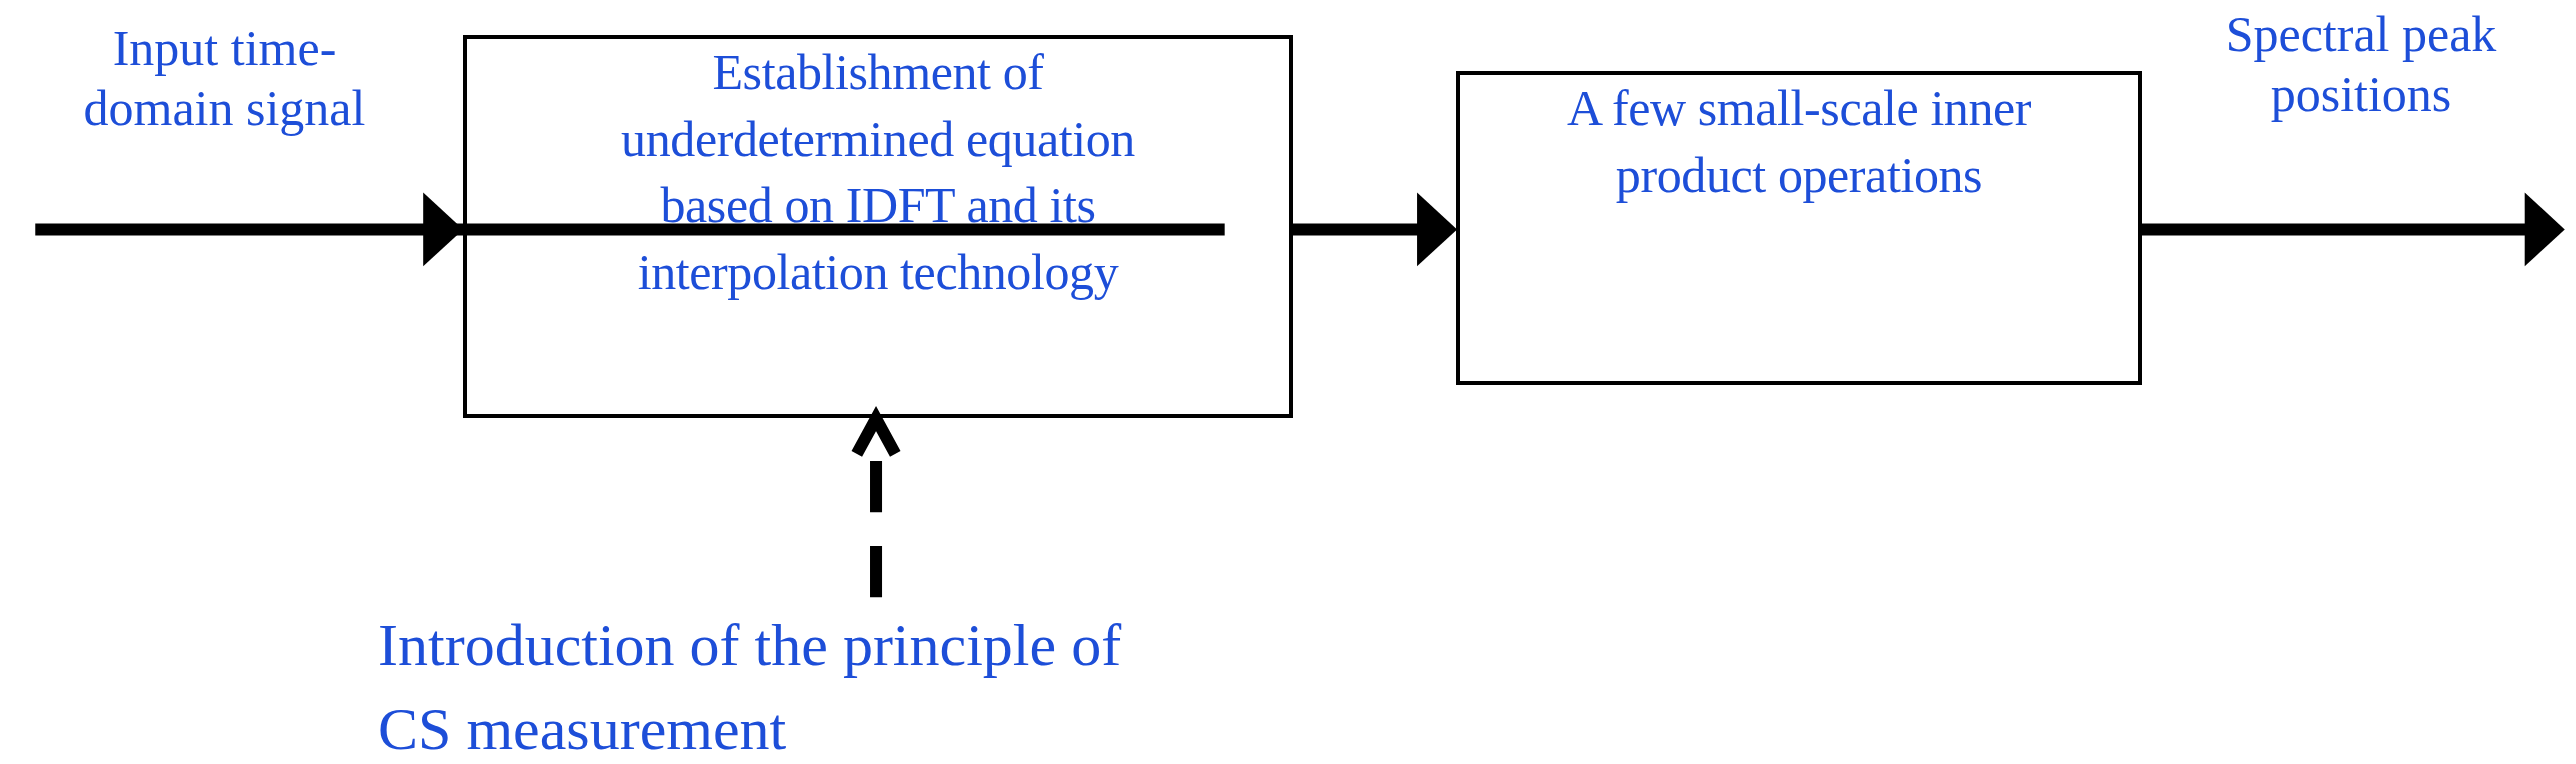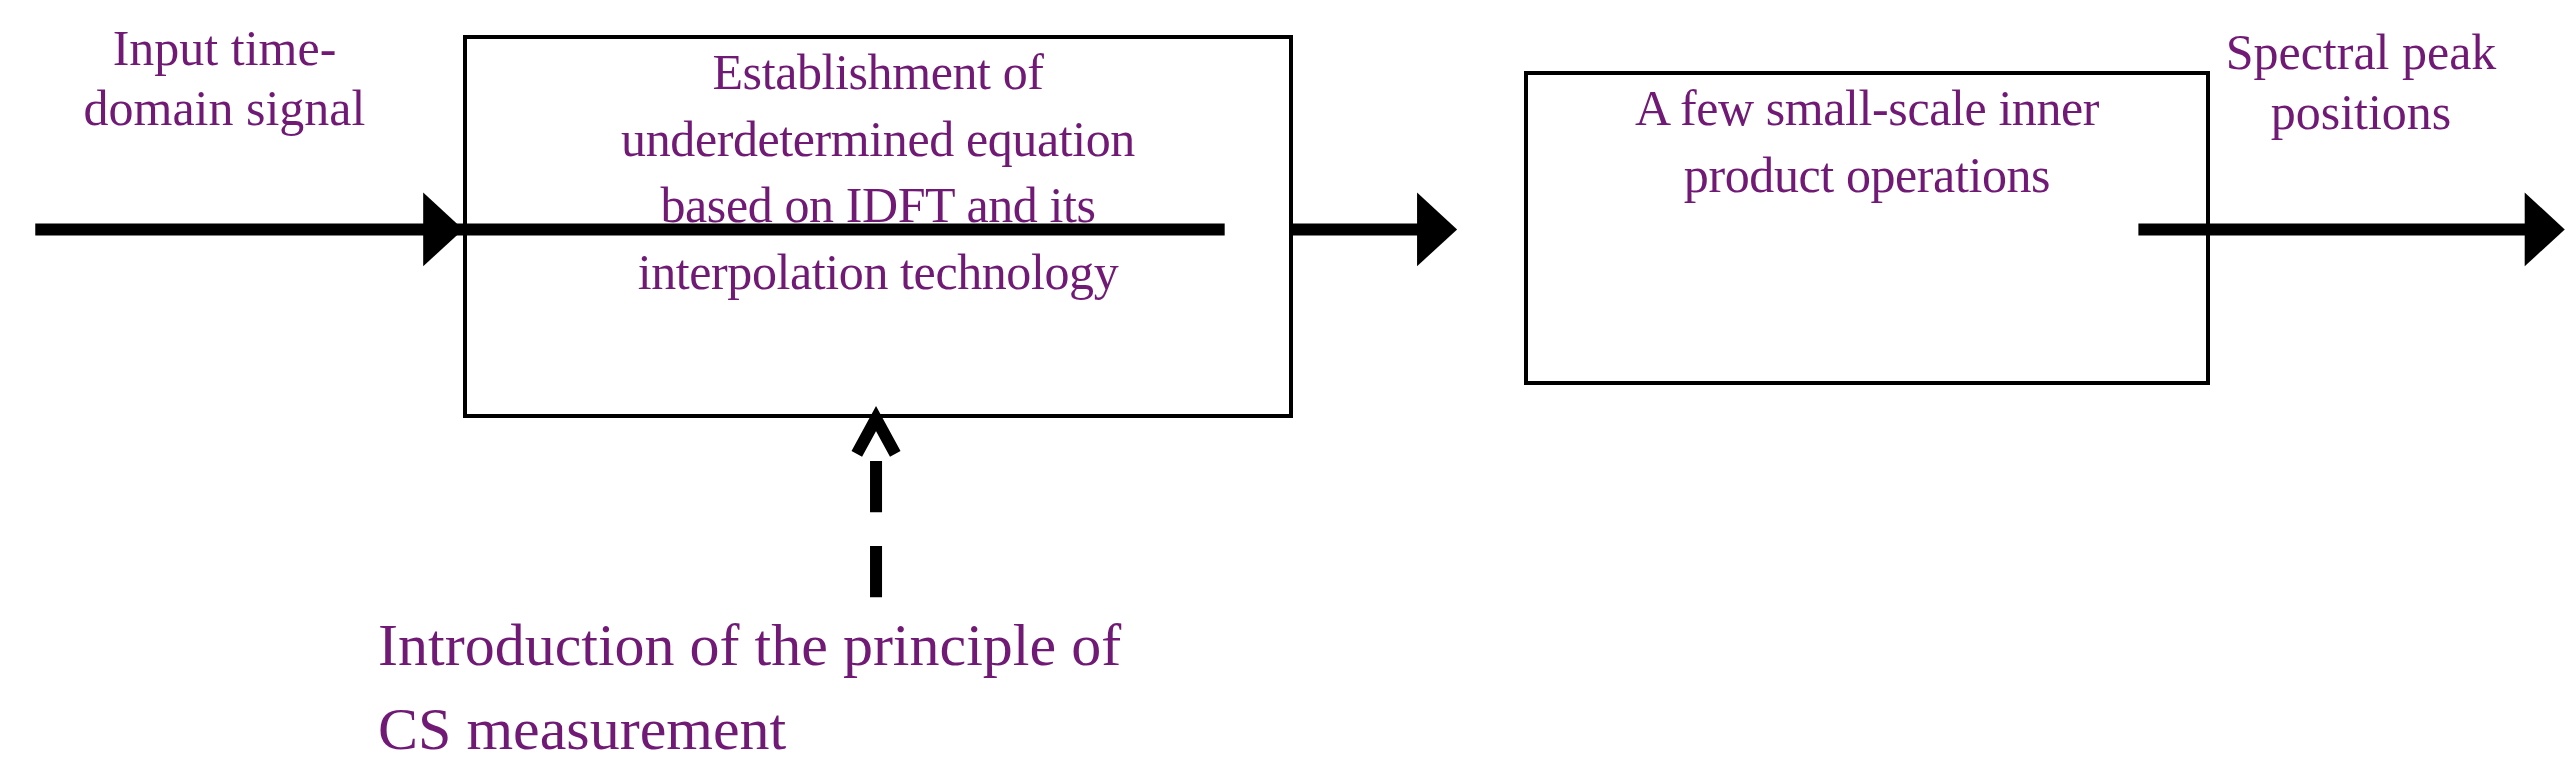--- a/index.html
+++ b/index.html
@@ -7,21 +7,21 @@
     padding: 0;
     background: #ffffff;
   }
   #canvas {
     position: relative;
     width: 2576px;
     height: 765px;
     background: #ffffff;
     overflow: hidden;
     font-family: "Liberation Serif", "DejaVu Serif", serif;
-    color: #701a75;
+    color: #1d4ed8;
   }
   .box {
     position: absolute;
     box-sizing: border-box;
     border: 4px solid #000000;
     background: #ffffff;
     display: flex;
     align-items: flex-start;
     justify-content: center;
     text-align: center;
@@ -64,26 +64,26 @@
   <div class="label" style="left:16px; top:17.6px; width:417px;">Input time-
 domain signal</div>
 
   <div class="box" style="left:463px; top:35px; width:830px; height:383px;">
     <div class="box-text">Establishment of
 underdetermined equation
 based on IDFT and its
 interpolation technology</div>
   </div>
 
-  <div class="box" style="left:1524px; top:71px; width:686px; height:314px;">
+  <div class="box" style="left:1456px; top:71px; width:686px; height:314px;">
     <div class="box-text">A few small-scale inner
 product operations</div>
   </div>
 
-  <div class="label" style="left:2156px; top:22px; width:410px;">Spectral peak
+  <div class="label" style="left:2156px; top:4px; width:410px;">Spectral peak
 positions</div>
 
   <div class="annotation" style="left:378px; top:603px; width:994px;">Introduction of the principle of
 CS measurement</div>
 
   <svg class="overlay" viewBox="0 0 3214 954">
 
     <g>
       <line x1="44" y1="286" x2="1528" y2="286" stroke="#000000" stroke-width="15" stroke-linecap="butt"></line>
       <polygon points="528,286 528,286 528,286" style="display:none"></polygon>

